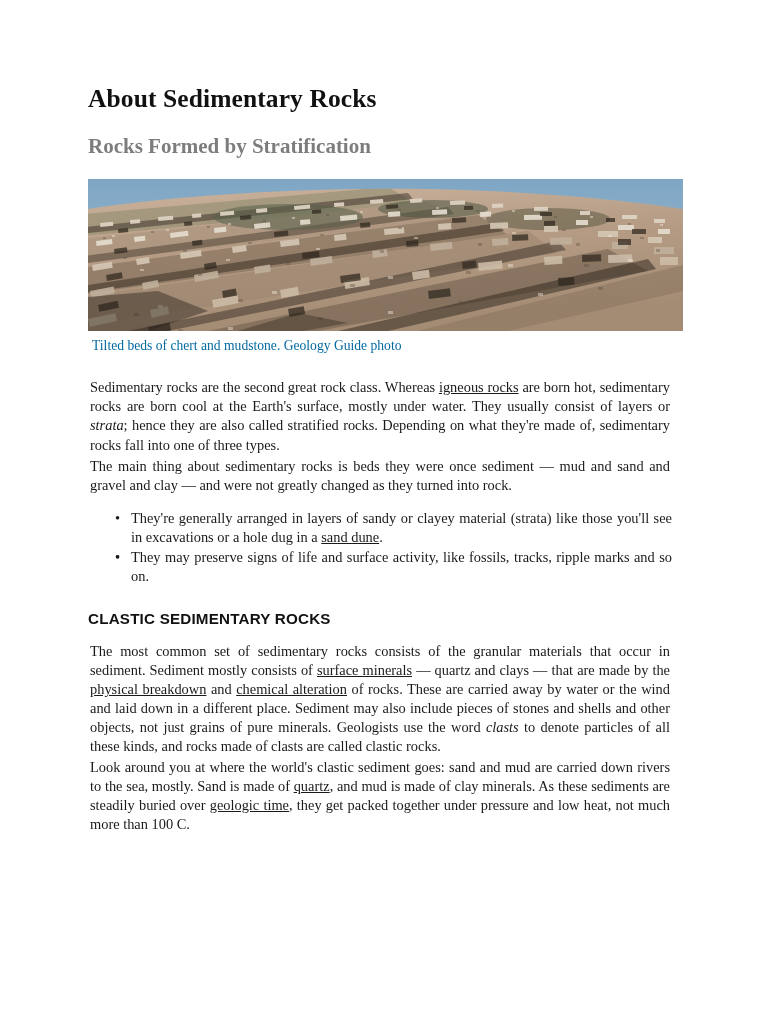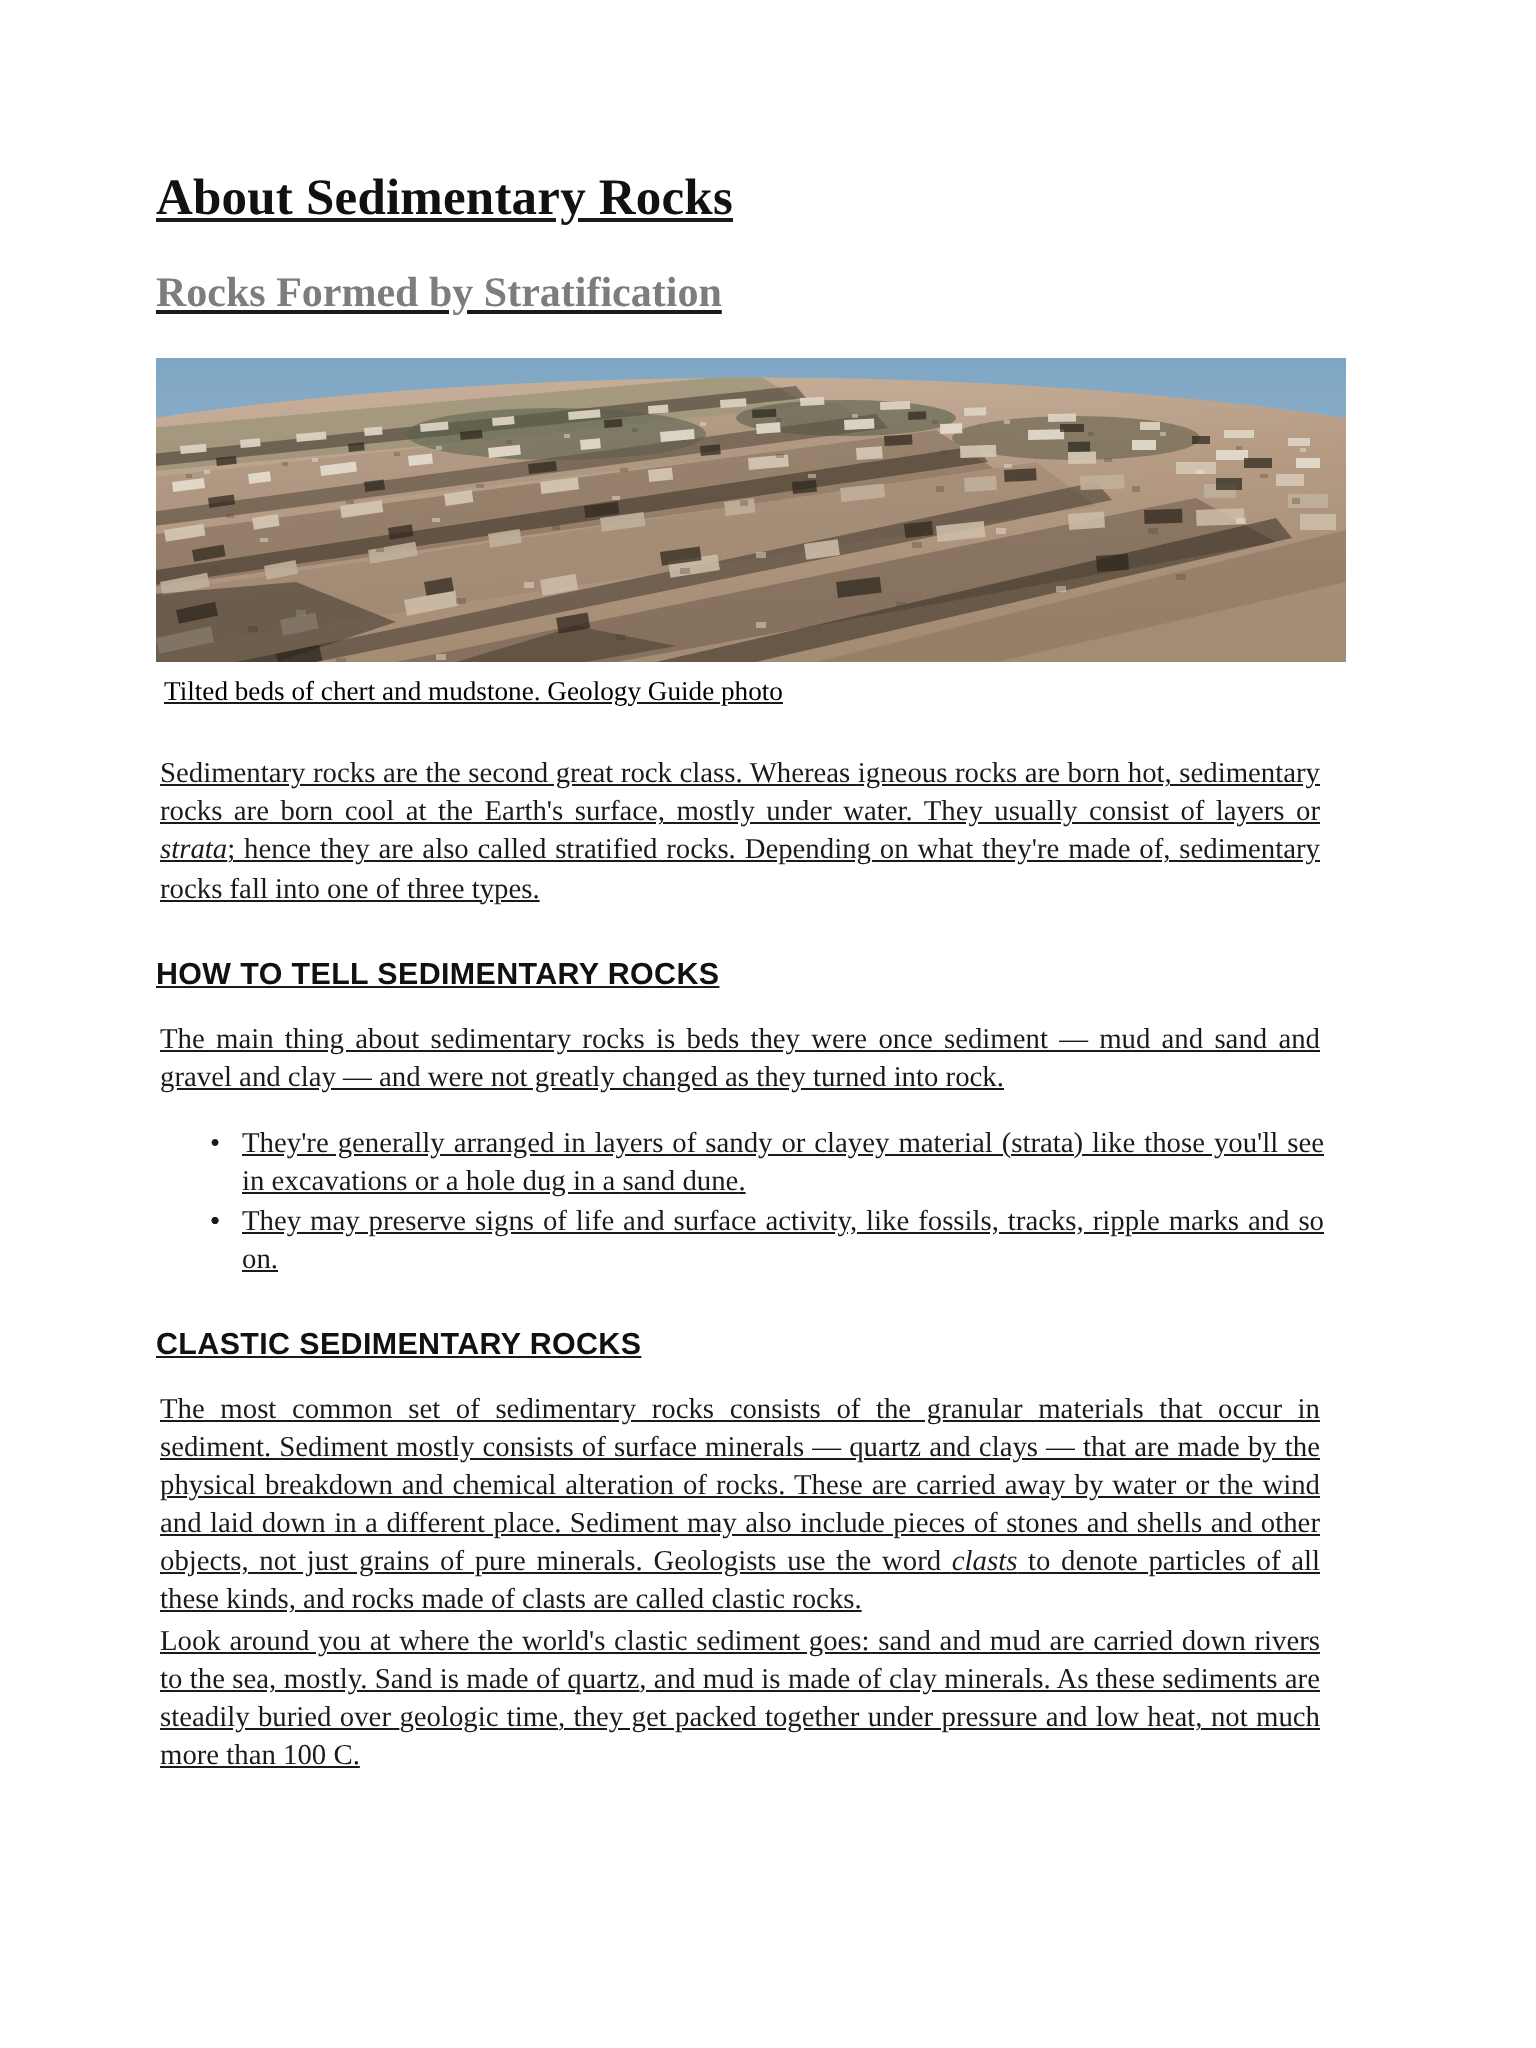--- a/index.html
+++ b/index.html
@@ -17,24 +17,23 @@
   }
   .page {
     position: absolute;
     left: 0; top: 0;
     width: 768px;
     height: 1024px;
     background: #ffffff;
   }
   .content {
     position: absolute;
-    left: 78px;
+    left: 88px;
     top: 84px;
     width: 584px;
-    text-decoration: underline;
   }
   h1.doc-title {
     font-family: "Liberation Serif", serif;
     font-size: 25.5px;
     font-weight: bold;
     color: #111111;
     margin: 0 0 0 0;
     line-height: 1.2;
     letter-spacing: 0.1px;
   }
@@ -52,21 +51,21 @@
   }
   .figure-image {
     display: block;
     width: 595px;
     height: 152px;
     border: 0;
   }
   .figure-caption {
     font-family: "Liberation Serif", serif;
     font-size: 13.6px;
-    color: #000000;
+    color: #0369a1;
     margin-top: 6px;
     padding-left: 4px;
     line-height: 1.3;
   }
   p.body-text {
     font-family: "Liberation Serif", serif;
     font-size: 14.4px;
     line-height: 1.32;
     text-align: justify;
     margin: 2px;
@@ -343,21 +342,20 @@
             <path d="M0,118 L70,112 L120,132 L60,152 L0,152 Z" fill="#2b241c" opacity="0.45"></path>
             <path d="M150,152 L210,134 L260,144 L215,152 Z" fill="#332a21" opacity="0.4"></path>
           </g>
         </g>
       </svg>
       <div class="figure-caption">Tilted beds of chert and mudstone. Geology Guide photo</div>
     </div>
 
     <p class="body-text" style="margin-top:24px;"><span>Sedimentary rocks are the second great rock class. Whereas </span><a class="doclink" href="#">igneous rocks</a><span> are born hot, sedimentary rocks are born cool at the Earth's surface, mostly under water. They usually consist of layers or </span><i>strata</i><span>; hence they are also called stratified rocks. Depending on what they're made of, sedimentary rocks fall into one of three types.</span></p>
 
-    <h3 class="section-head">HOW TO TELL SEDIMENTARY ROCKS</h3>
 
     <p class="body-text">The main thing about sedimentary rocks is beds they were once sediment — mud and sand and gravel and clay — and were not greatly changed as they turned into rock.</p>
 
 
     <ul class="trait-list">
       <li><span class="bullet-dot">•</span><span>They're generally arranged in layers of sandy or clayey material (strata) like those you'll see in excavations or a hole dug in a </span><a class="doclink" href="#">sand dune</a><span>.</span></li>
       <li><span class="bullet-dot">•</span></li>
       <li><span class="bullet-dot">•</span><span>They may preserve signs of life and surface activity, like fossils, tracks, ripple marks and so on.</span></li>
     </ul>
 

